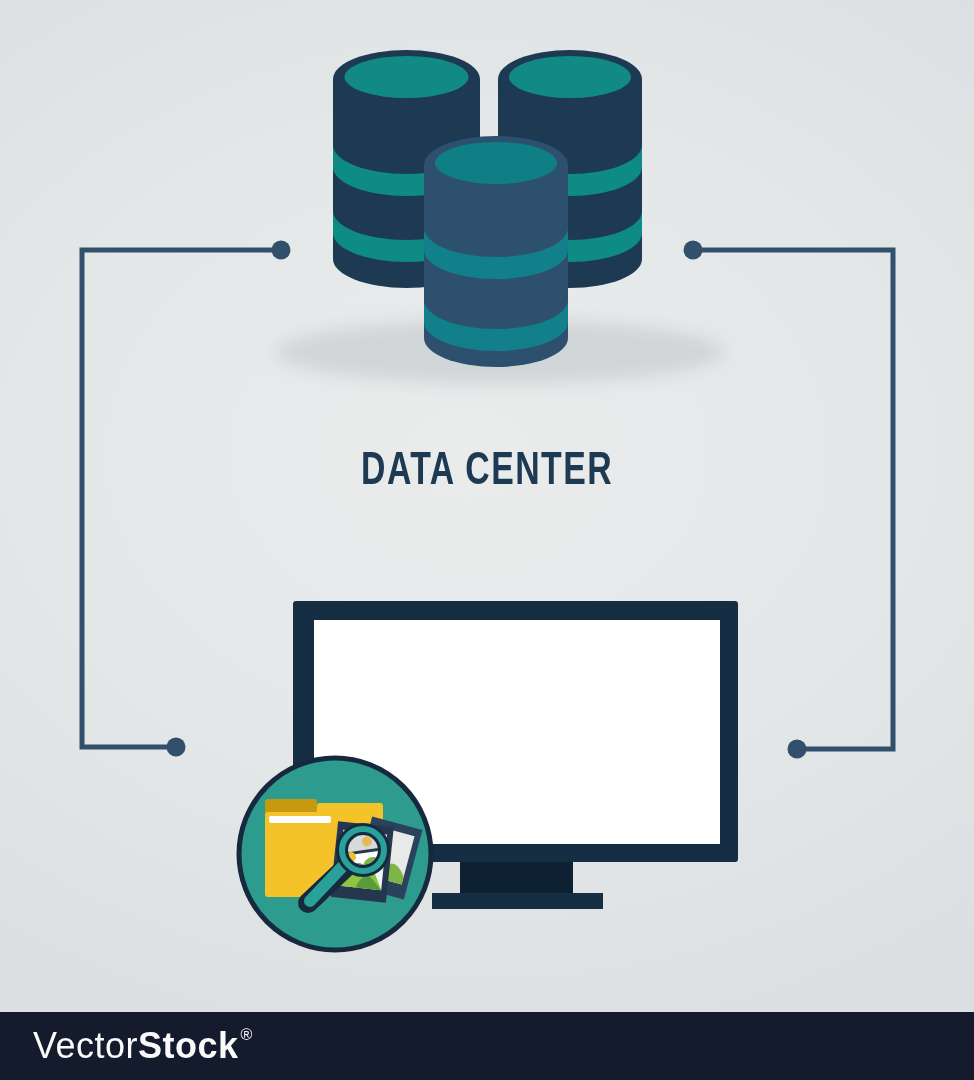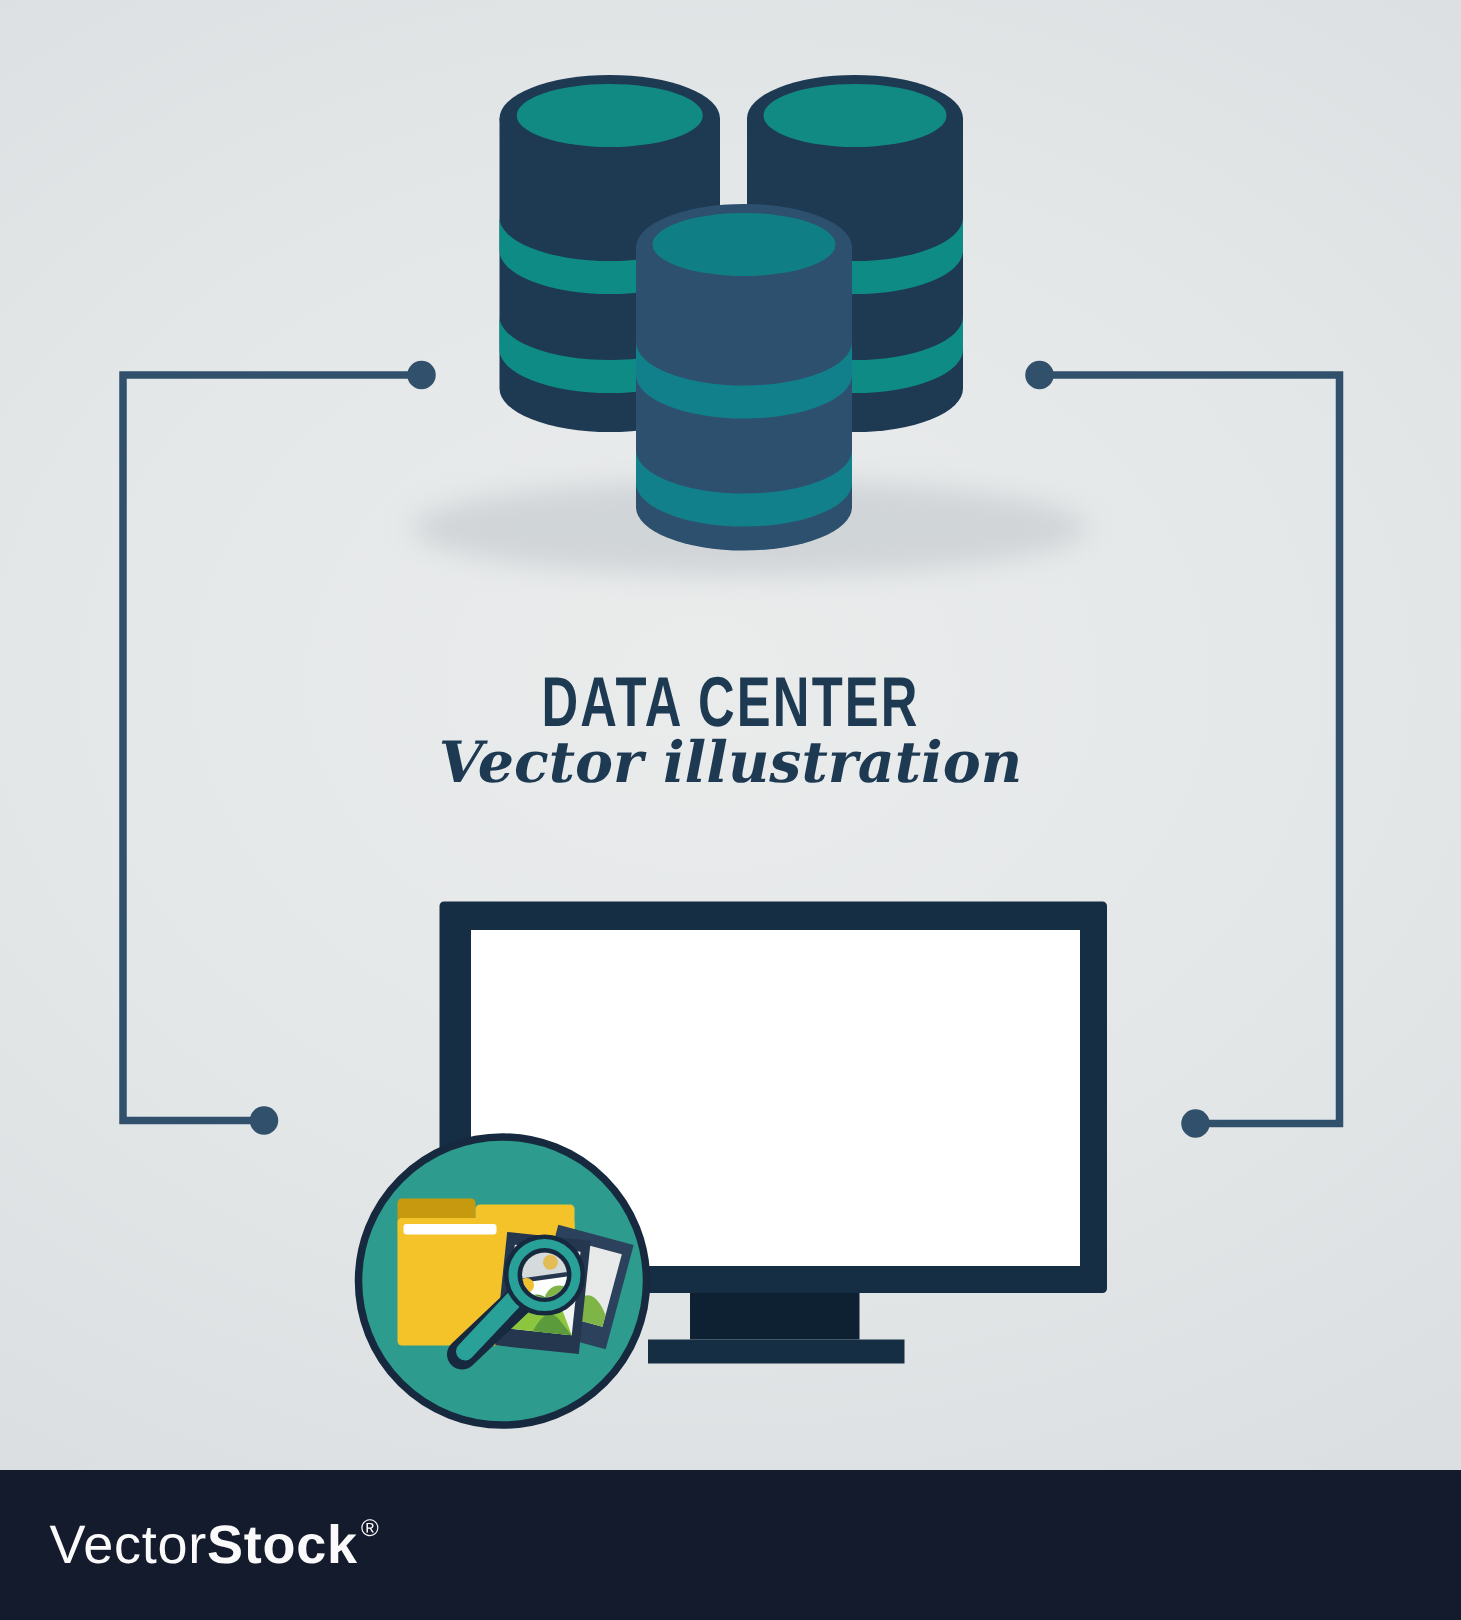--- a/index.html
+++ b/index.html
@@ -6,21 +6,21 @@
   body{width:974px;height:1080px;overflow:hidden;font-family:"Liberation Sans",sans-serif;}
   .stage{position:relative;width:974px;height:1080px;
     background:radial-gradient(ellipse 820px 620px at 48% 42%, #eaecec 0%, #e4e7e8 55%, #dcdfe1 100%);}
   .art{position:absolute;left:0;top:0;width:974px;height:1080px;display:block;}
   .title{position:absolute;left:0;top:444px;width:974px;text-align:center;
     color:#1e3a52;font-weight:700;font-size:47px;line-height:47px;white-space:nowrap;}
   .title .squeeze{display:inline-block;transform:scaleX(0.72);transform-origin:50% 50%;letter-spacing:2px;}
   .subtitle{position:absolute;left:0;top:486px;width:974px;text-align:center;
     color:#1e3a52;font-family:"DejaVu Serif","Liberation Serif",serif;
     font-style:italic;font-weight:700;font-size:38px;line-height:44px;letter-spacing:0px;}
-  .footer{position:absolute;left:0;bottom:0;width:974px;height:100px;background:#141b2d;
+  .footer{position:absolute;left:0;bottom:0;width:974px;height:68px;background:#141b2d;
     display:flex;align-items:center;justify-content:space-between;box-sizing:border-box;
     padding:0 27px 0 33px;color:#fafafa;text-align:right;}
   .brand{font-size:36px;font-weight:400;letter-spacing:0.5px;}
   .brand b{font-weight:700;}
   .brand sup{font-size:16px;font-weight:400;vertical-align:18px;margin-left:2px;}
   .ref{font-size:27px;letter-spacing:0.5px;font-weight:400;}
 </style>
 </head>
 <body>
 
@@ -127,19 +127,18 @@
         </g>
         <circle cx="363" cy="850" r="21" fill="none" stroke="#17293e" stroke-width="12"></circle>
         <circle cx="363" cy="850" r="21" fill="none" stroke="#2aa198" stroke-width="6"></circle>
       </g>
     </g>
   </svg>
 
   <div class="title">
     <span class="squeeze">DATA CENTER</span>
   </div>
-  <div class="subtitle">Vector illustration</div>
 
   <div class="footer">
     <div class="brand"><span>Vector</span><b>Stock</b><sup>®</sup></div>
   </div>
 
 </div>
 
 </body></html>

